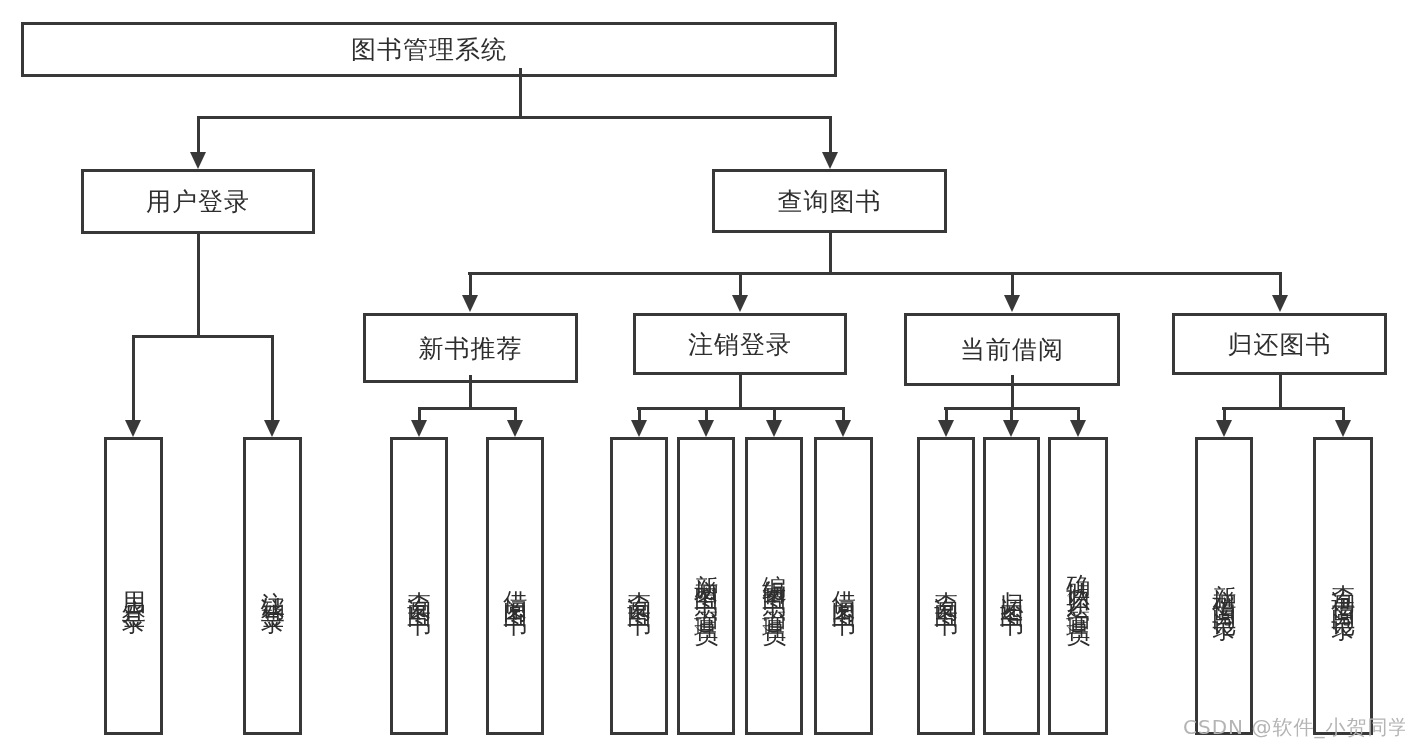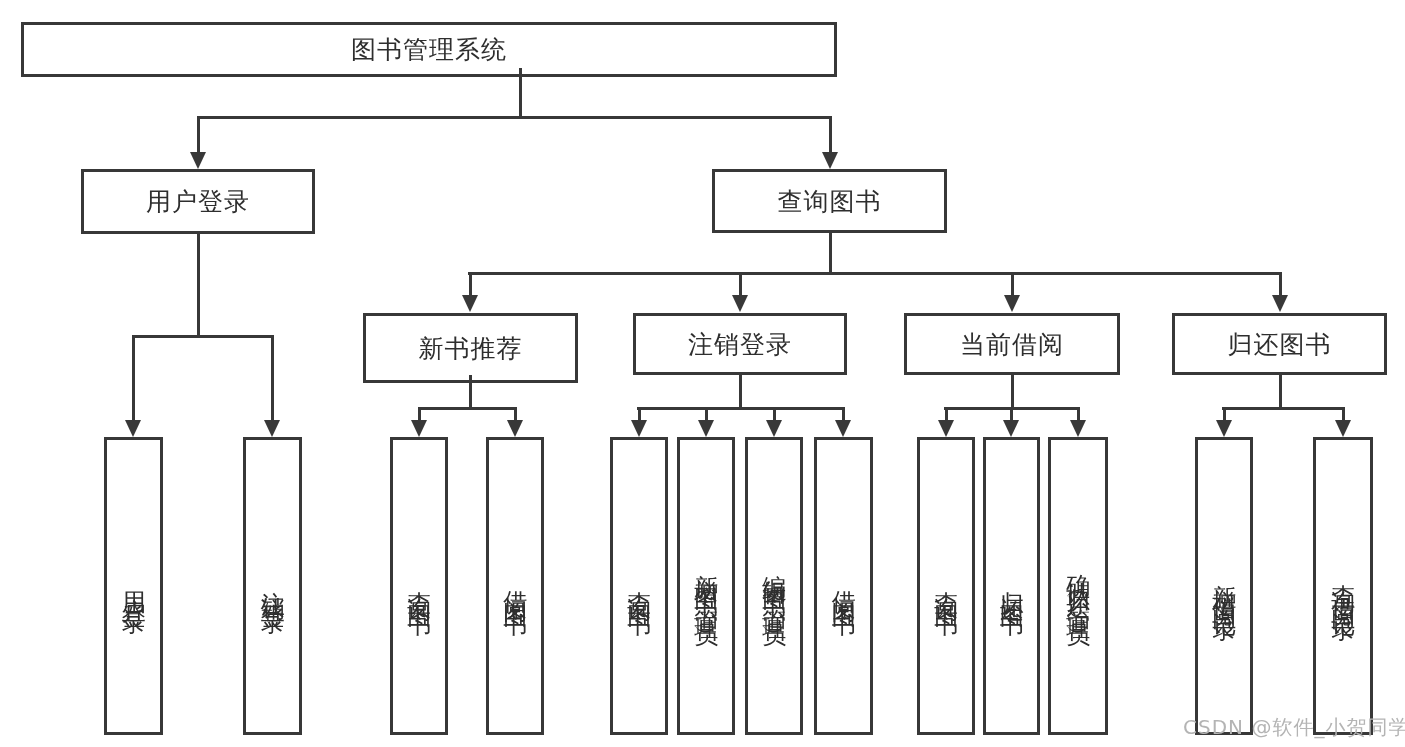--- a/index.html
+++ b/index.html
@@ -72,21 +72,21 @@
   <div class="arr" style="left:1004px; top:295px;"></div>
   <div class="vl" style="left:1279px; top:272px; height:24px;"></div>
   <div class="arr" style="left:1272px; top:295px;"></div>
 
   <div class="hbox" style="left:363px; top:313px; width:215px; height:70px;">
     <span>新书推荐</span>
   </div>
   <div class="hbox" style="left:633px; top:313px; width:214px; height:62px;">
     <span>注销登录</span>
   </div>
-  <div class="hbox" style="left:904px; top:313px; width:216px; height:62px;">
+  <div class="hbox" style="left:904px; top:313px; width:216px; height:73px;">
     <span>当前借阅</span>
   </div>
   <div class="hbox" style="left:1172px; top:313px; width:215px; height:62px;">
     <span>归还图书</span>
   </div>
 
   <div class="vl" style="left:469px; top:375px; height:34px;"></div>
   <div class="hl" style="left:418px; top:407px; width:99px;"></div>
   <div class="vl" style="left:418px; top:407px; height:15px;"></div>
   <div class="arr" style="left:411px; top:420px;"></div>

